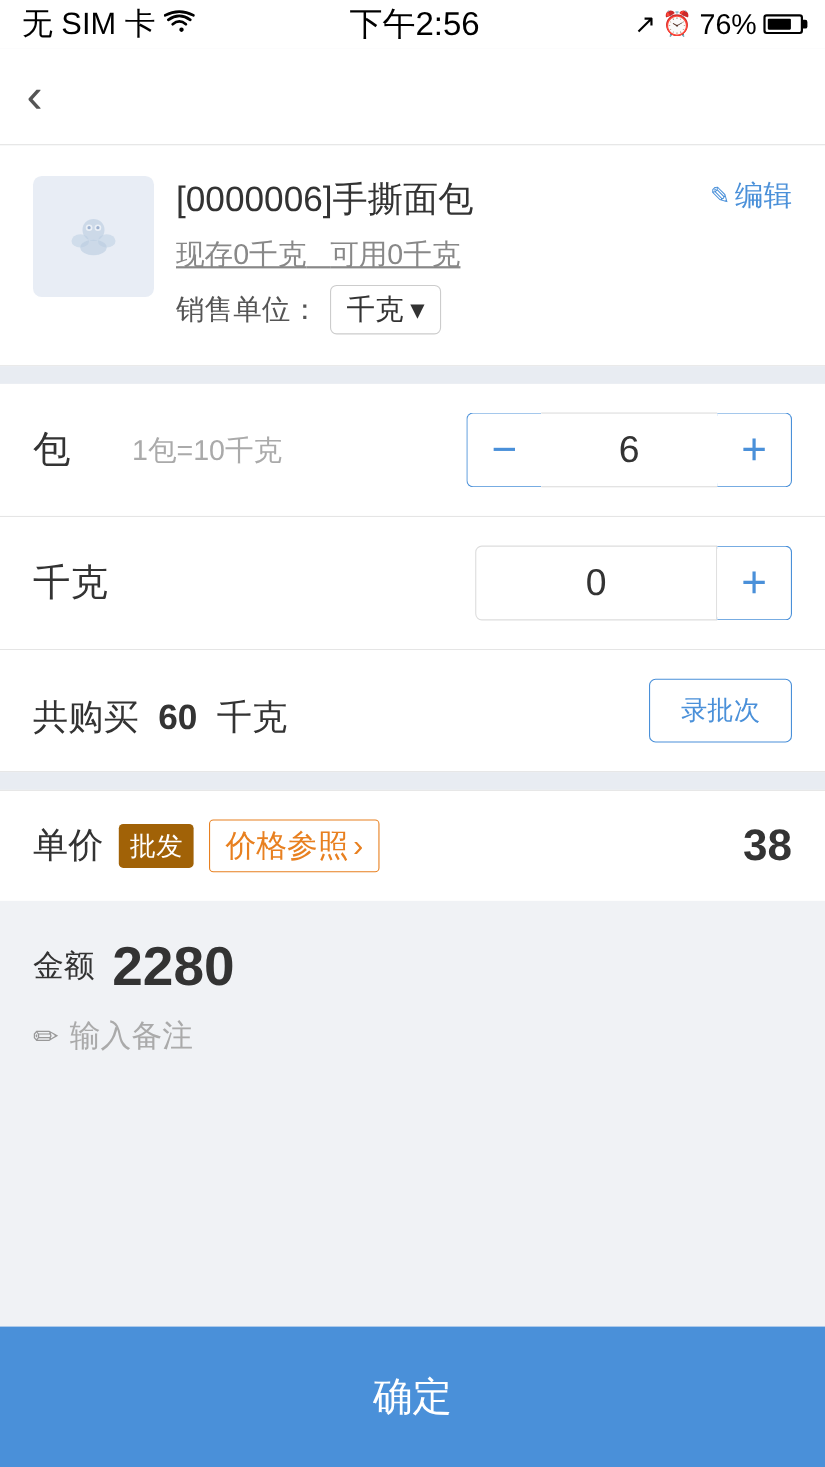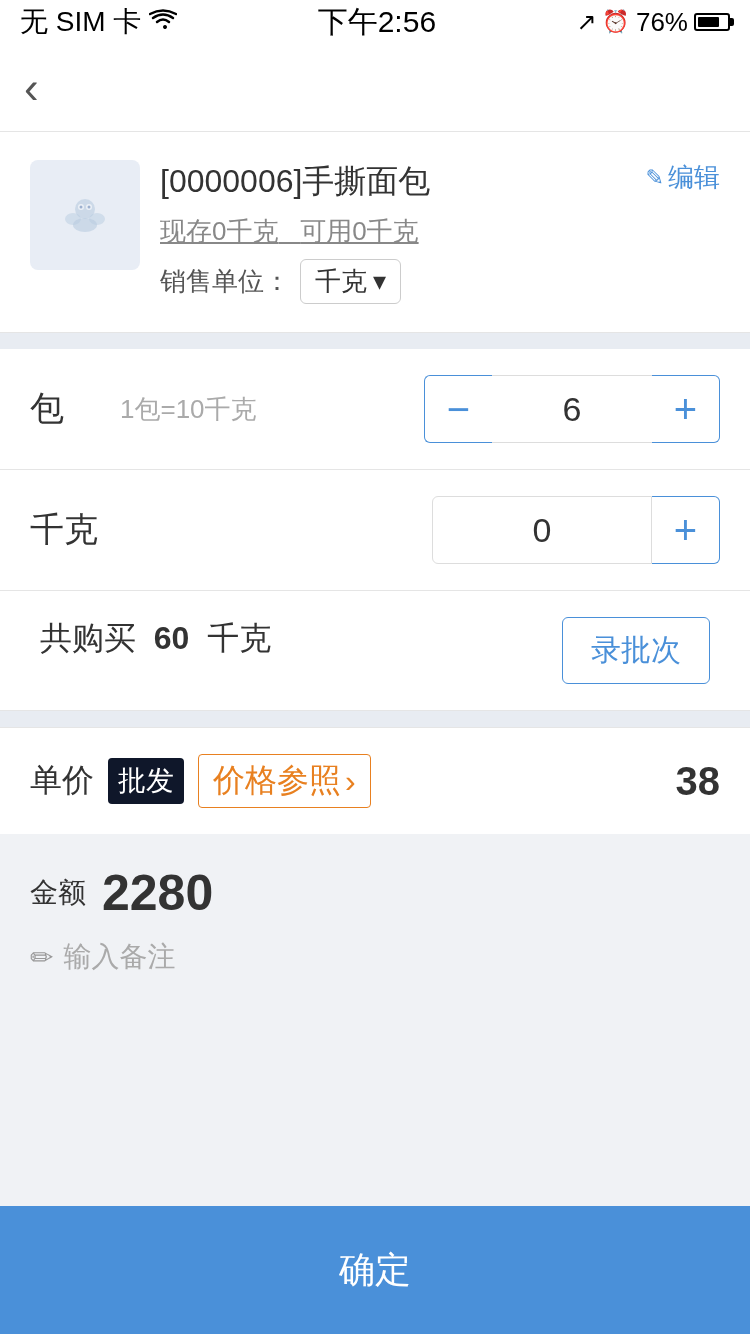--- a/index.html
+++ b/index.html
@@ -160,64 +160,64 @@
       border: 1.5px solid #ddd;
       border-radius: 6px 0 0 6px;
       text-align: center;
       font-size: 34px;
       color: #333;
     }
 
     
     .total-row {
       display: flex;
-      align-items: flex-start;
+      align-items: flex-end;
       justify-content: space-between;
-      padding: 26px 40px;
+      padding: 26px 30px;
       background: #fff;
       border-bottom: 1px solid #e5e5e5;
     }
     .total-text {
       font-size: 32px;
       color: #333;
     }
     .batch-btn {
       border: 1.5px solid #4a90d9;
       border-radius: 6px;
       padding: 12px 28px;
-      font-size: 30px;
+      font-size: 24px;
       color: #4a90d9;
       background: #fff;
       cursor: pointer;
     }
 
     
     .price-section {
       background: #fff;
       margin-top: 0;
       padding: 26px 30px;
       border-top: 1px solid #e5e5e5;
     }
     .price-row {
       display: flex;
       align-items: center;
       gap: 14px;
     }
     .price-label { font-size: 32px; color: #333; }
     .tag-pifa {
-      background: #0f172a;
+      background: #a16207;
       color: #fff;
-      font-size: 28px;
+      font-size: 24px;
       padding: 4px 10px;
       border-radius: 4px;
     }
     .tag-ref {
       border: 1.5px solid #e88020;
       color: #e88020;
-      font-size: 32px;
+      font-size: 28px;
       padding: 4px 14px;
       border-radius: 4px;
       display: flex; align-items: center; gap: 4px;
     }
     .price-value {
       margin-left: auto;
       font-size: 40px;
       color: #333;
       font-weight: 700;
     }

